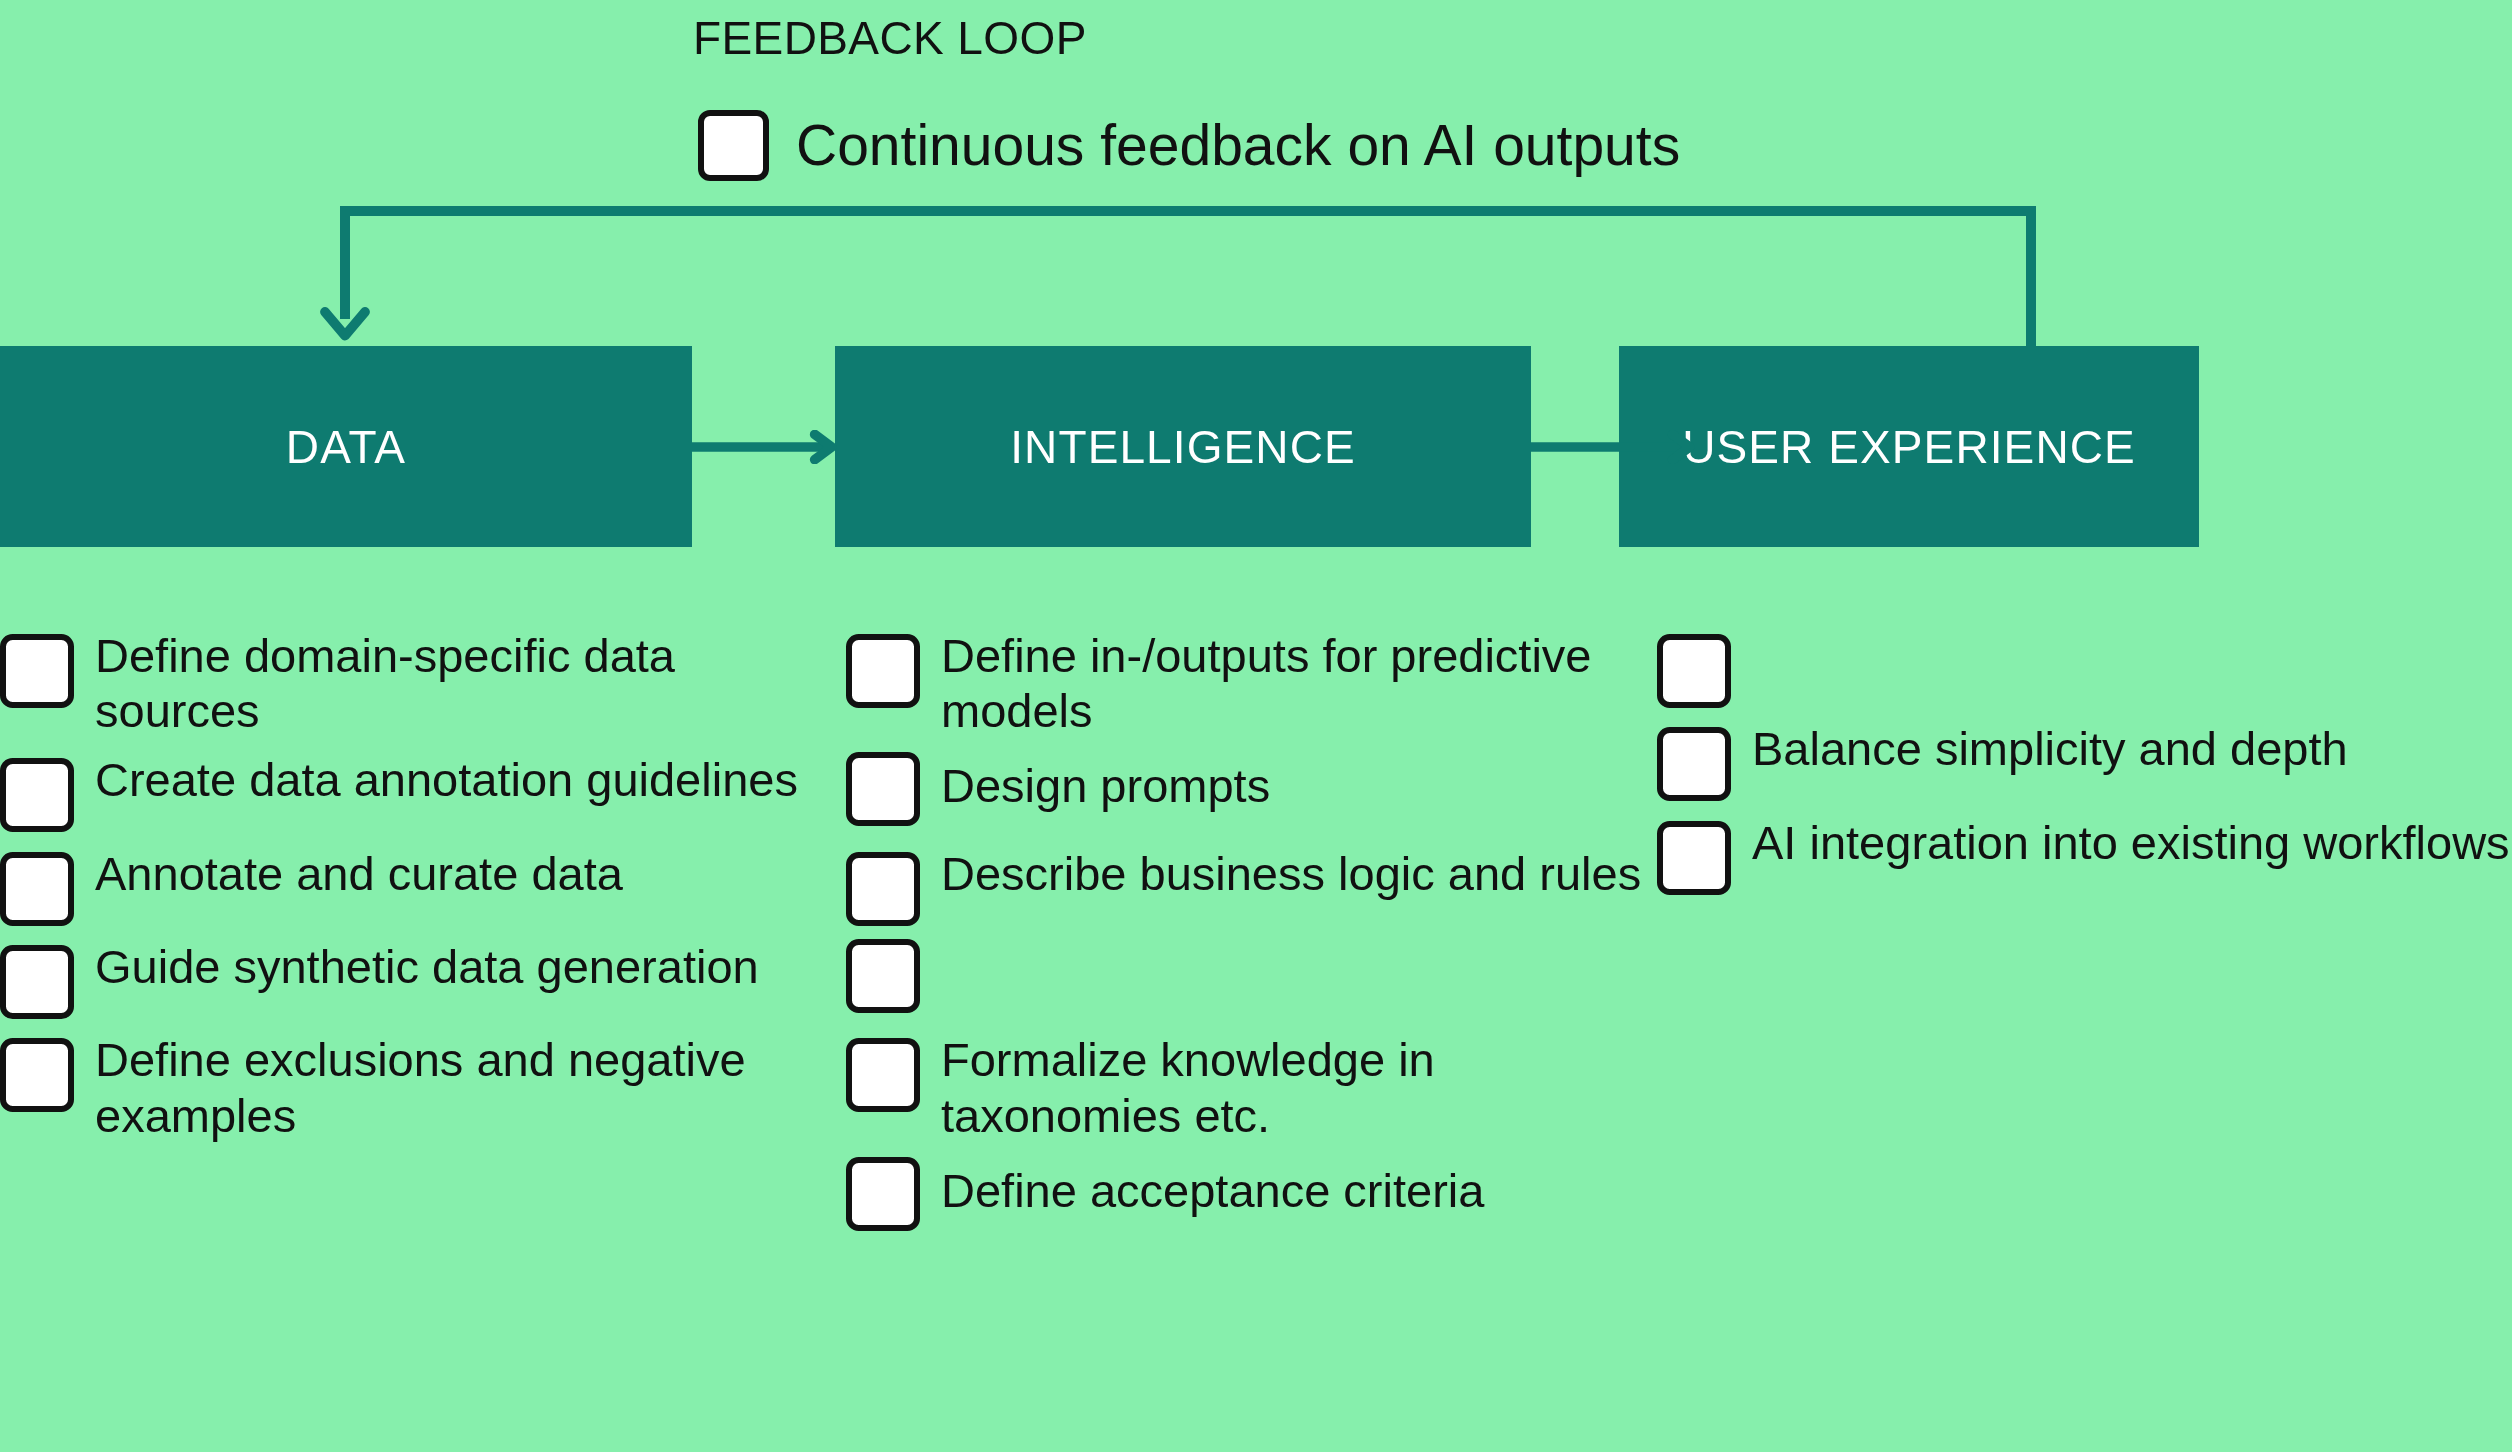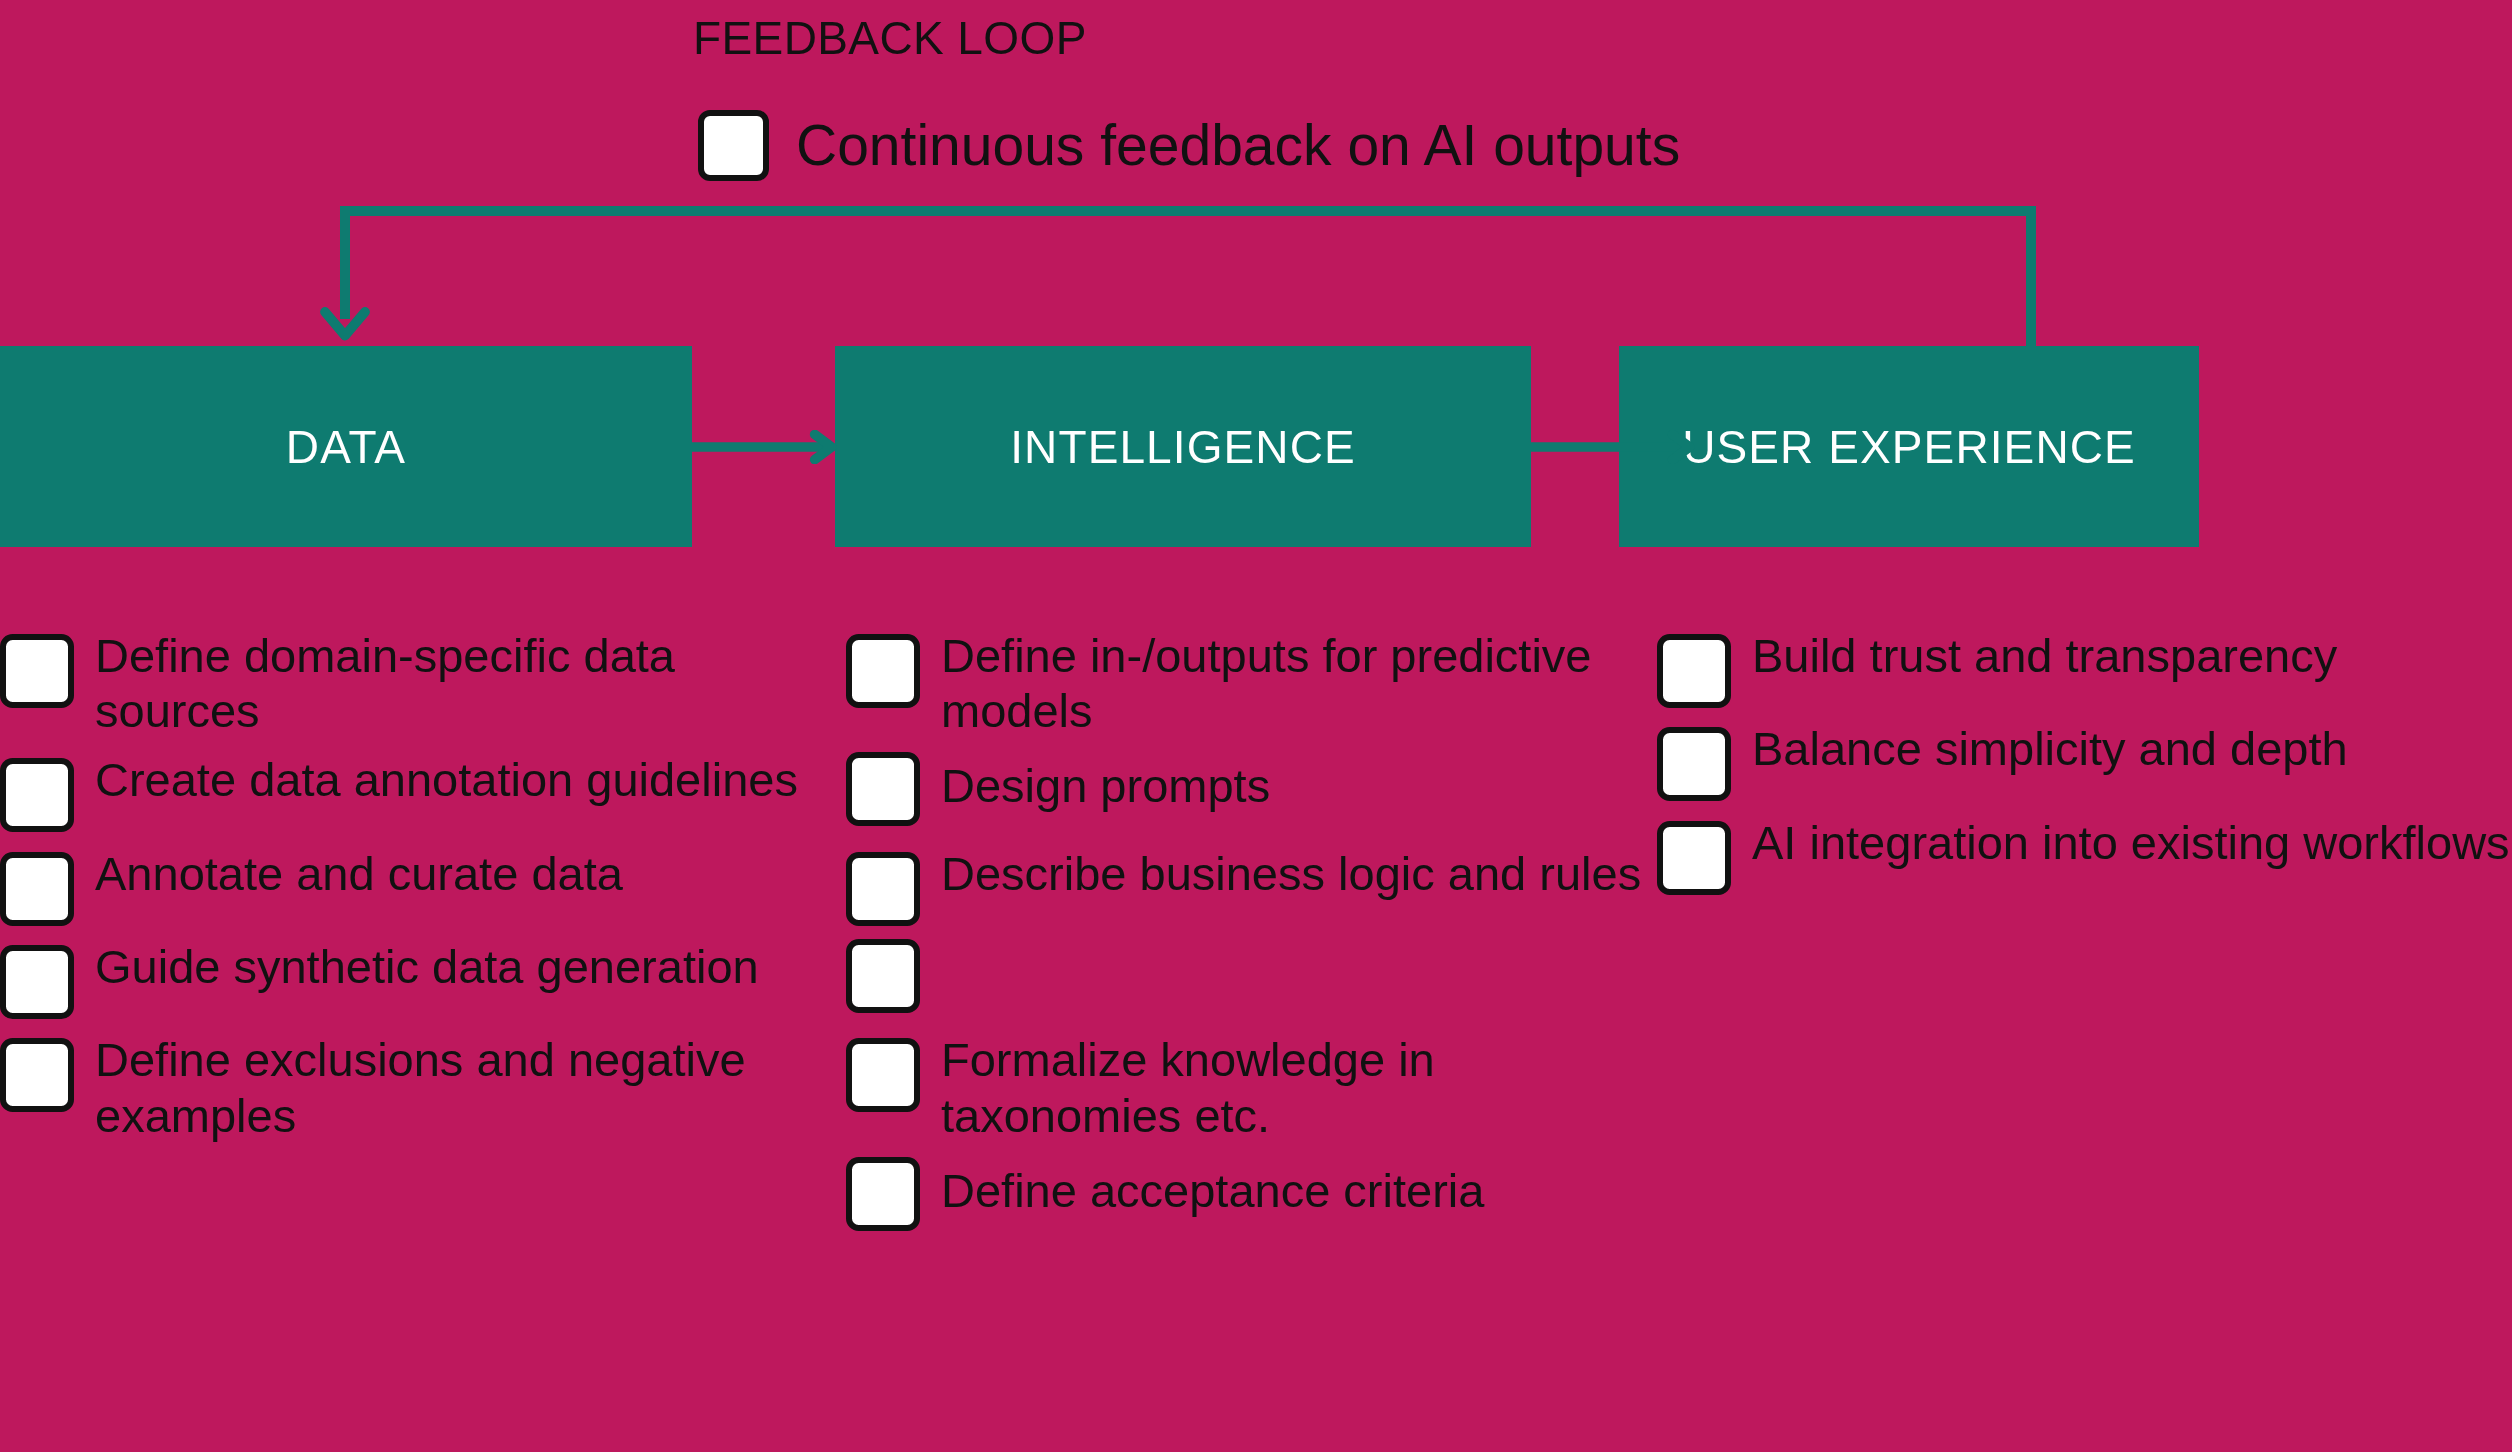--- a/index.html
+++ b/index.html
@@ -8,21 +8,21 @@
     background: #ffffff;
   }
   body {
     font-family: "Liberation Sans", sans-serif;
     -webkit-font-smoothing: antialiased;
   }
   #canvas {
     position: relative;
     width: 2512px;
     height: 1452px;
-    background: #be185d;
+    background: #86efac;
     overflow: hidden;
   }
 
   
   .feedback-title {
     position: absolute;
     left: 693px;
     top: 15px;
     font-size: 46px;
     line-height: 1.0;
@@ -240,21 +240,20 @@
     </div>
     <div class="check-item single">
       <div class="cb"></div>
       <div class="cb-label">Define acceptance criteria</div>
     </div>
   </div>
 
   <div class="column" id="col-ux">
     <div class="check-item">
       <div class="cb"></div>
-      <div class="cb-label">Build trust and transparency</div>
     </div>
     <div class="check-item">
       <div class="cb"></div>
       <div class="cb-label">Balance simplicity and depth</div>
     </div>
     <div class="check-item">
       <div class="cb"></div>
       <div class="cb-label">AI integration into existing workflows</div>
     </div>
   </div>

